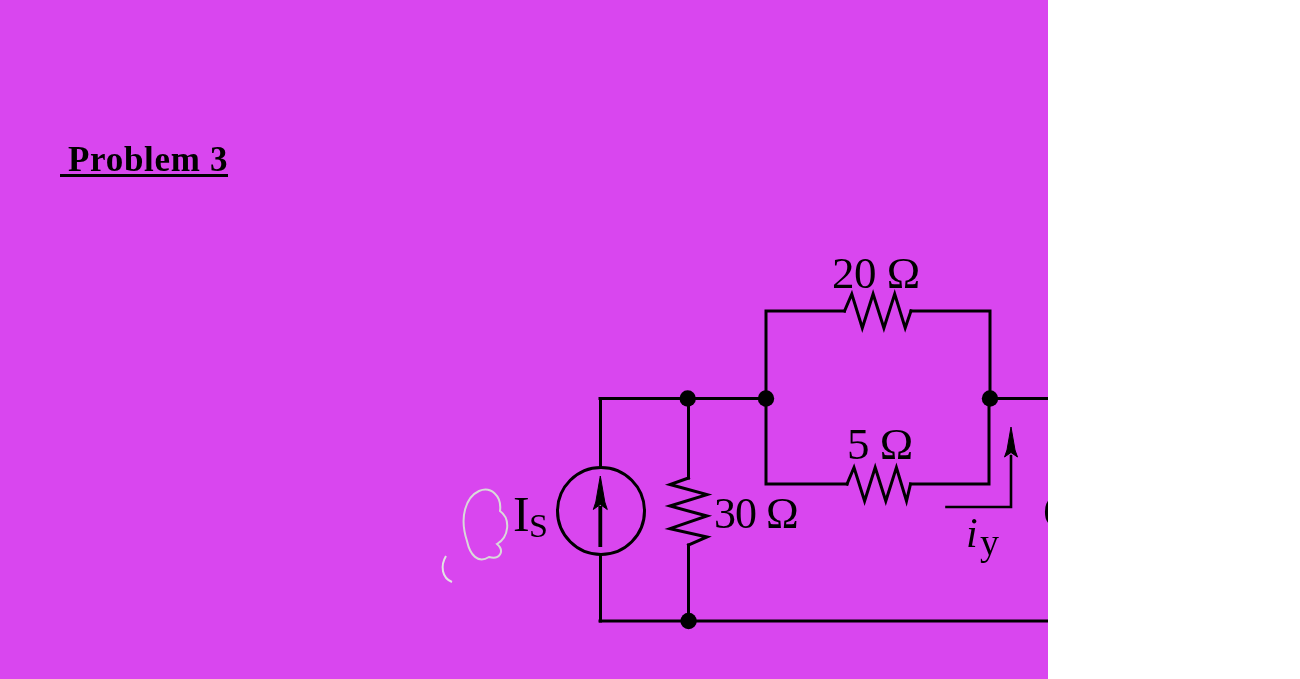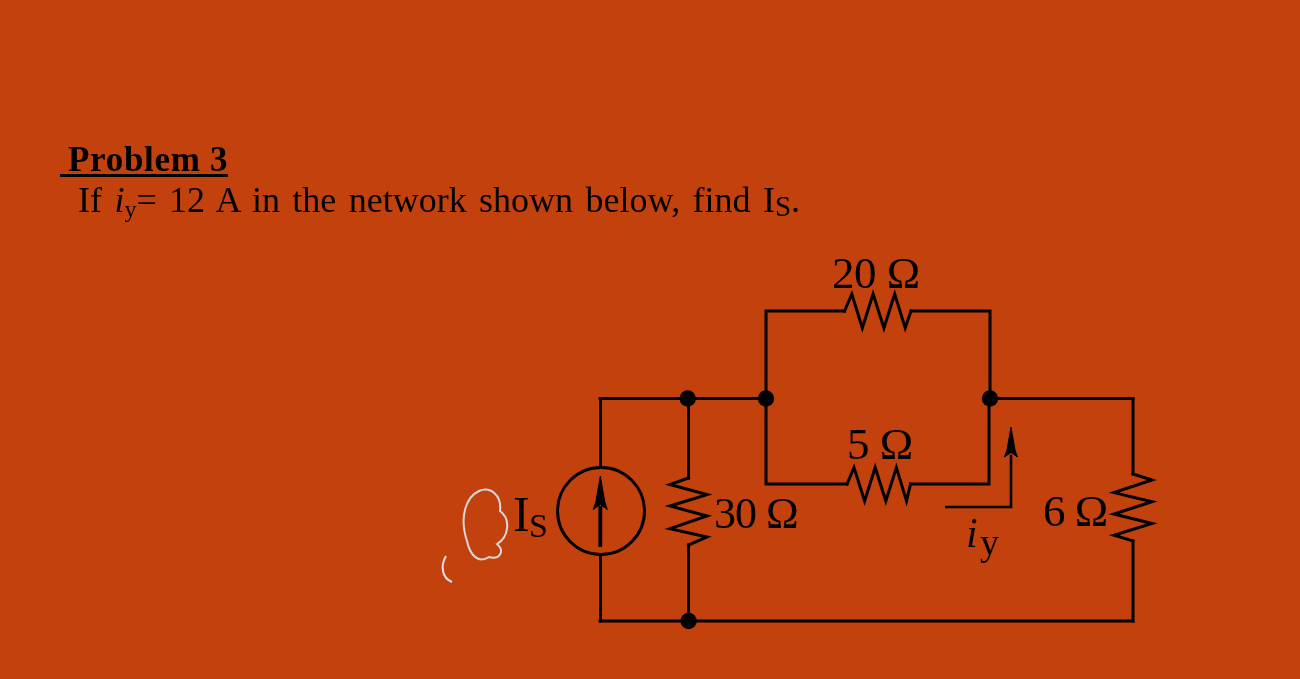--- a/index.html
+++ b/index.html
@@ -1,25 +1,24 @@
 <!DOCTYPE html>
 <html><head>
 <meta charset="utf-8">
 <style>
   html,body{margin:0;padding:0;background:#fff;}
-  #page{position:relative;width:1300px;height:679px;background:#c2410c;overflow:hidden;
+  #page{position:relative;width:1048px;height:679px;background:#d946ef;overflow:hidden;
         font-family:"Liberation Serif", serif;color:#000;}
   .t{position:absolute;line-height:1;white-space:nowrap;}
 </style>
 </head>
 <body>
 <div id="page">
   <div class="t" style="left:68px;top:141.5px;font-size:35px;font-weight:bold;letter-spacing:0.7px;">Problem 3</div>
   <div style="position:absolute;left:60px;top:173.5px;width:168px;height:3.5px;background:#000;"></div>
-  <div class="t" style="left:78px;top:182px;font-size:36px;word-spacing:3.4px;">If <i>i</i><span style="font-size:24px;vertical-align:-5px;">y</span>= 12 A in the network shown below, find I<span style="font-size:29px;vertical-align:-4px;">S</span>.</div>
 
   <svg width="1300" height="679" style="position:absolute;left:0;top:0;" viewBox="0 0 1300 679">
 
     <path d="M467,541 C459,517 466,497 479,491 C491,486 502,496 500,511 C511,519 509,537 497,544 C505,551 500,560 489,557 C478,564 470,555 467,541 Z" fill="none" stroke="#d9d9d9" stroke-width="2"></path>
     <path d="M446,556 C440,566 442,578 452,582" fill="none" stroke="#e3e3e3" stroke-width="2"></path>
     <g fill="none" stroke="#000" stroke-width="3" stroke-linecap="square" stroke-linejoin="miter">
 
       <path d="M600,398.5 H766"></path>
       <path d="M990,398.5 H1133"></path>
       <path d="M600,621 H1133"></path>

